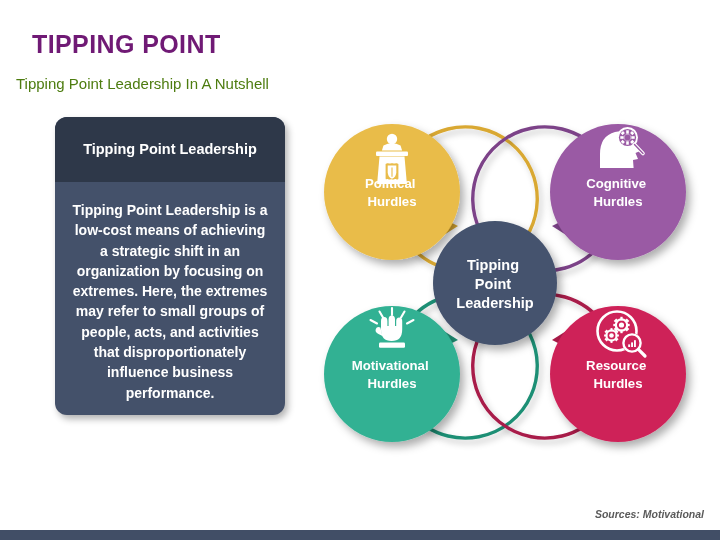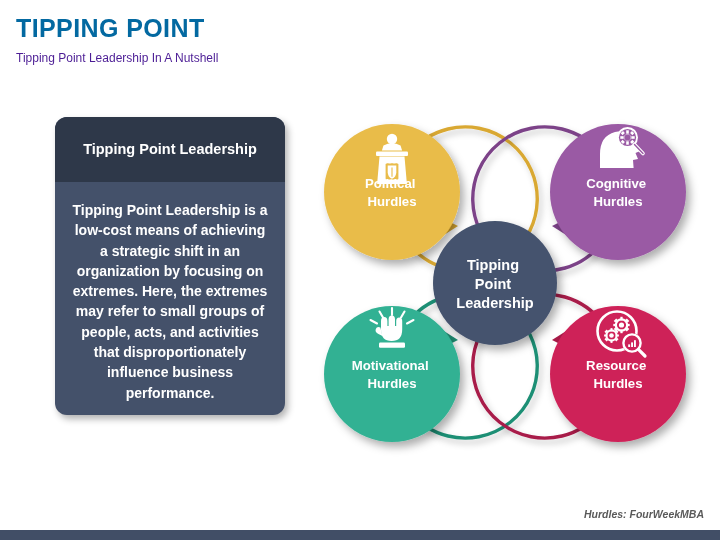--- a/index.html
+++ b/index.html
@@ -18,28 +18,28 @@
   
   #header {
     position: absolute;
     left: 16px;
     top: 14px;
     width: 690px;
   }
   #page-title {
     font-size: 25px;
     font-weight: bold;
-    color: #0369a1;
+    color: #701a75;
     letter-spacing: 0.4px;
     line-height: 1.15;
-    margin: 0;
+    margin: 16px;
   }
   #page-subtitle {
-    font-size: 12px;
-    color: #4c1d95;
+    font-size: 15px;
+    color: #4d7c0f;
     margin-top: 8px;
     line-height: 1.2;
   }
 
   
   #info-card {
     position: absolute;
     left: 55px;
     top: 117px;
     width: 230px;
@@ -289,14 +289,14 @@
     <circle cx="195" cy="195" r="62" fill="#45536e" filter="url(#softShadow)"></circle>
     <text class="center-label" text-anchor="middle">
       <tspan x="195" y="182">Tipping</tspan>
       <tspan x="195" y="201">Point</tspan>
       <tspan x="195" y="220">Leadership</tspan>
     </text>
   </g>
 </svg>
 </div>
 
-<div id="source-note">Hurdles: FourWeekMBA</div>
+<div id="source-note">Sources: Motivational</div>
 <div id="bottom-bar"></div>
 
 </body></html>

